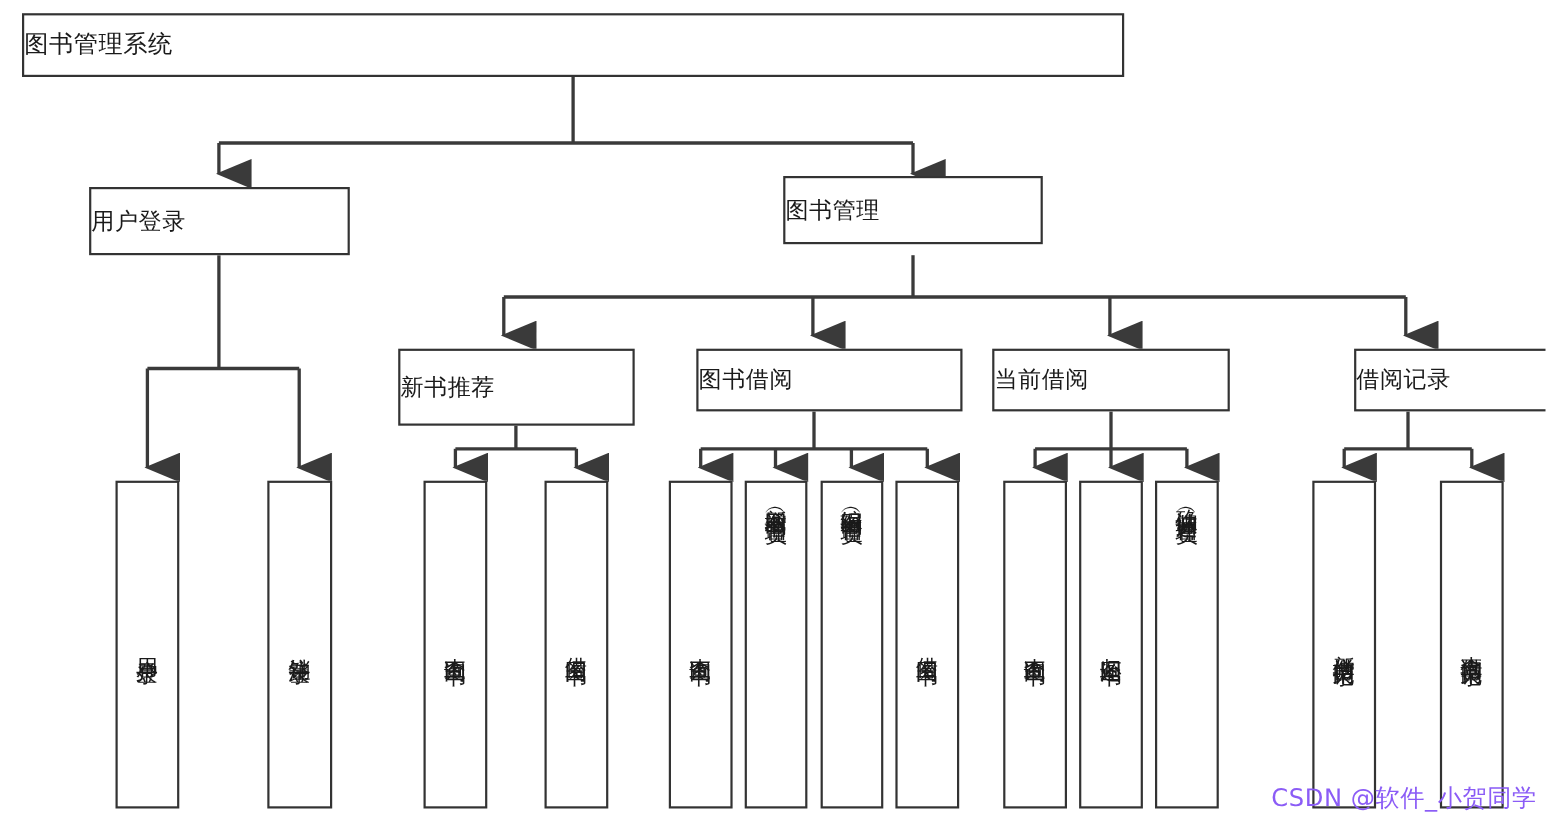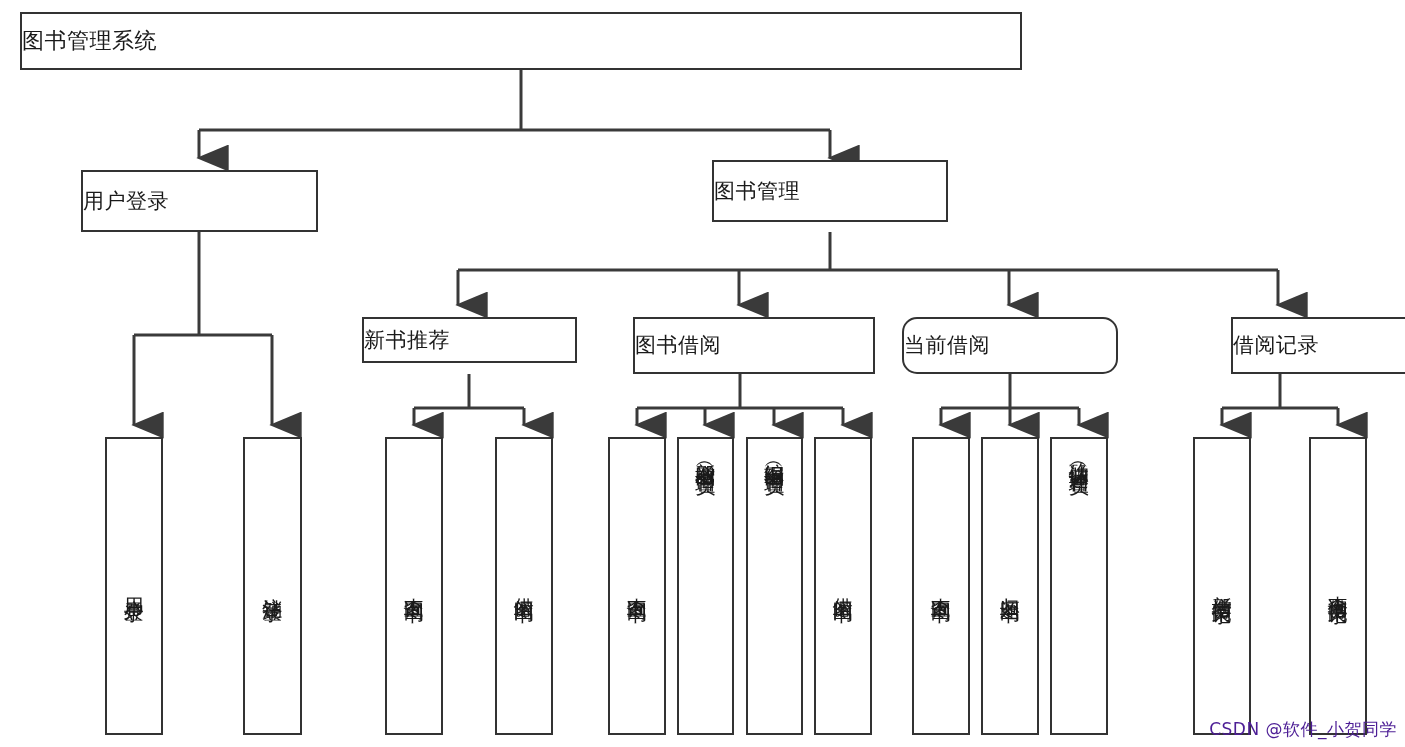--- a/index.html
+++ b/index.html
@@ -75,22 +75,22 @@
   
   .node.leaf.centered {
     align-items: center;
     padding-top: 0;
   }
 
   #watermark {
     position: absolute;
     right: 8px;
     bottom: 6px;
-    font-size: 17px;
-    color: #4c1d95;
+    font-size: 22px;
+    color: #8b5cf6;
     letter-spacing: 0.5px;
     white-space: nowrap;
     user-select: none;
   }
 </style>
 </head>
 <body>
 
 <div id="diagram-root">
 
@@ -148,27 +148,27 @@
     <span class="node-label">图书管理系统</span>
   </div>
 
   <div class="node horiz" style="left:81px;  top:170px; width:237px; height:62px;">
     <span class="node-label">用户登录</span>
   </div>
   <div class="node horiz" style="left:712px; top:160px; width:236px; height:62px;">
     <span class="node-label">图书管理</span>
   </div>
 
-  <div class="node horiz" style="left:362px;  top:317px; width:215px; height:46px;">
+  <div class="node horiz" style="left:362px;  top:317px; width:215px; height:70px;">
     <span class="node-label">新书推荐</span>
   </div>
   <div class="node horiz" style="left:633px;  top:317px; width:242px; height:57px;">
     <span class="node-label">图书借阅</span>
   </div>
-  <div class="node horiz" style="left:902px;  top:317px; width:216px; height:57px;border-radius:15px;">
+  <div class="node horiz" style="left:902px;  top:317px; width:216px; height:57px;">
     <span class="node-label">当前借阅</span>
   </div>
   <div class="node horiz" style="left:1231px; top:317px; width:259px; height:57px;">
     <span class="node-label">借阅记录</span>
   </div>
 
   <div class="node leaf centered" style="left:105px; top:437px; width:58px; height:298px;">
     <span class="node-label">用户登录</span>
   </div>
   <div class="node leaf centered" style="left:243px; top:437px; width:59px; height:298px;">

